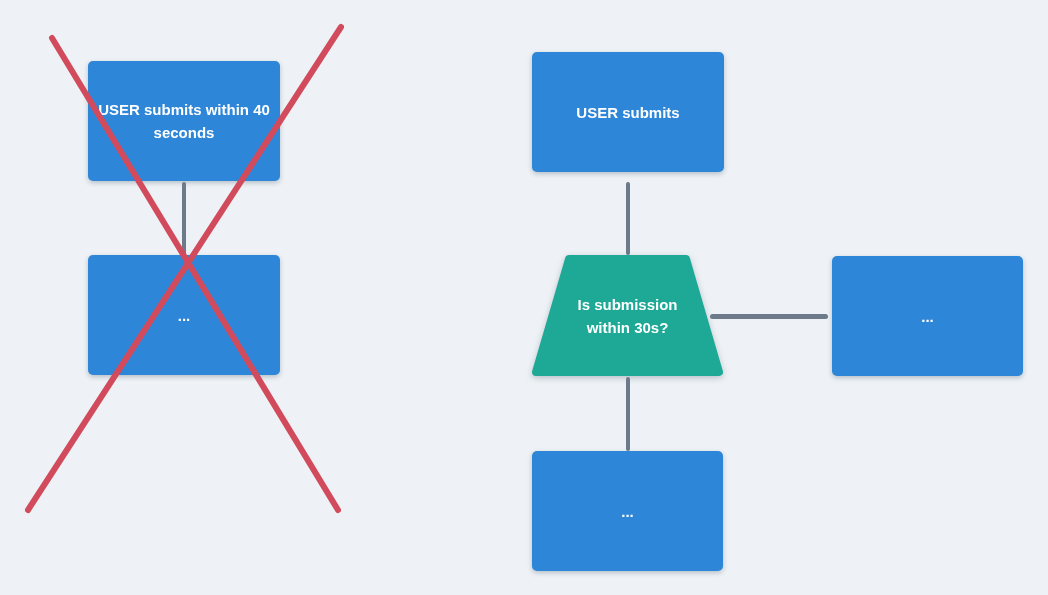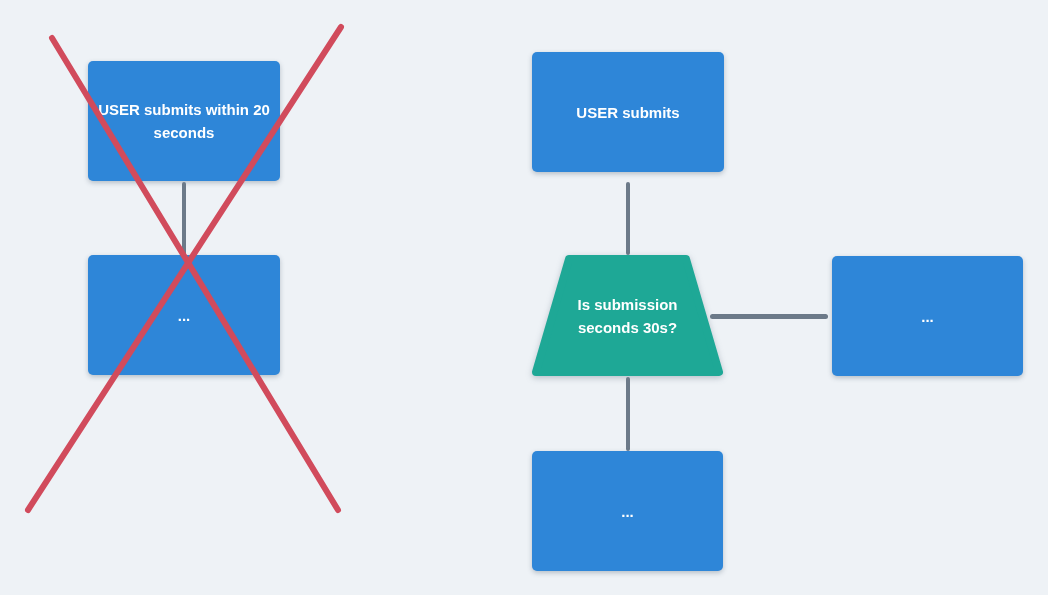--- a/index.html
+++ b/index.html
@@ -86,21 +86,21 @@
     pointer-events: none;
   }
 </style>
 </head>
 <body>
 
 <div class="canvas">
 
   <div>
     <div class="flow-node node-left-top">
-      <span class="node-label">USER submits within 20 seconds</span>
+      <span class="node-label">USER submits within 40 seconds</span>
     </div>
     <div class="connector-v conn-left"></div>
     <div class="flow-node node-left-bottom">
       <span class="node-label">...</span>
     </div>
     <svg class="cross-svg" viewBox="0 0 1048 595" aria-hidden="true">
       <line x1="52" y1="38" x2="338" y2="510" stroke-width="6" stroke-linecap="round" stroke="#D14B5C"></line>
       <line x1="341" y1="27" x2="28" y2="510" stroke-width="6" stroke-linecap="round" stroke="#D14B5C"></line>
     </svg>
   </div>
@@ -108,21 +108,21 @@
   <div>
     <div class="flow-node node-right-top">
       <span class="node-label">USER submits</span>
     </div>
     <div class="connector-v conn-right-1"></div>
 
     <div class="decision-wrap">
       <svg width="191" height="121" viewBox="0 0 191 121" aria-hidden="true">
         <path d="M 37 4 L 154 4 L 187 117 L 4 117 Z" stroke-width="8" stroke-linejoin="round" stroke="#1EA896" fill="#1EA896"></path>
       </svg>
-      <span class="decision-label">Is submission seconds 30s?</span>
+      <span class="decision-label">Is submission within 30s?</span>
     </div>
 
     <div class="connector-h conn-right-h"></div>
     <div class="flow-node node-right-side">
       <span class="node-label">...</span>
     </div>
 
     <div class="connector-v conn-right-2"></div>
     <div class="flow-node node-right-bottom">
       <span class="node-label">...</span>

